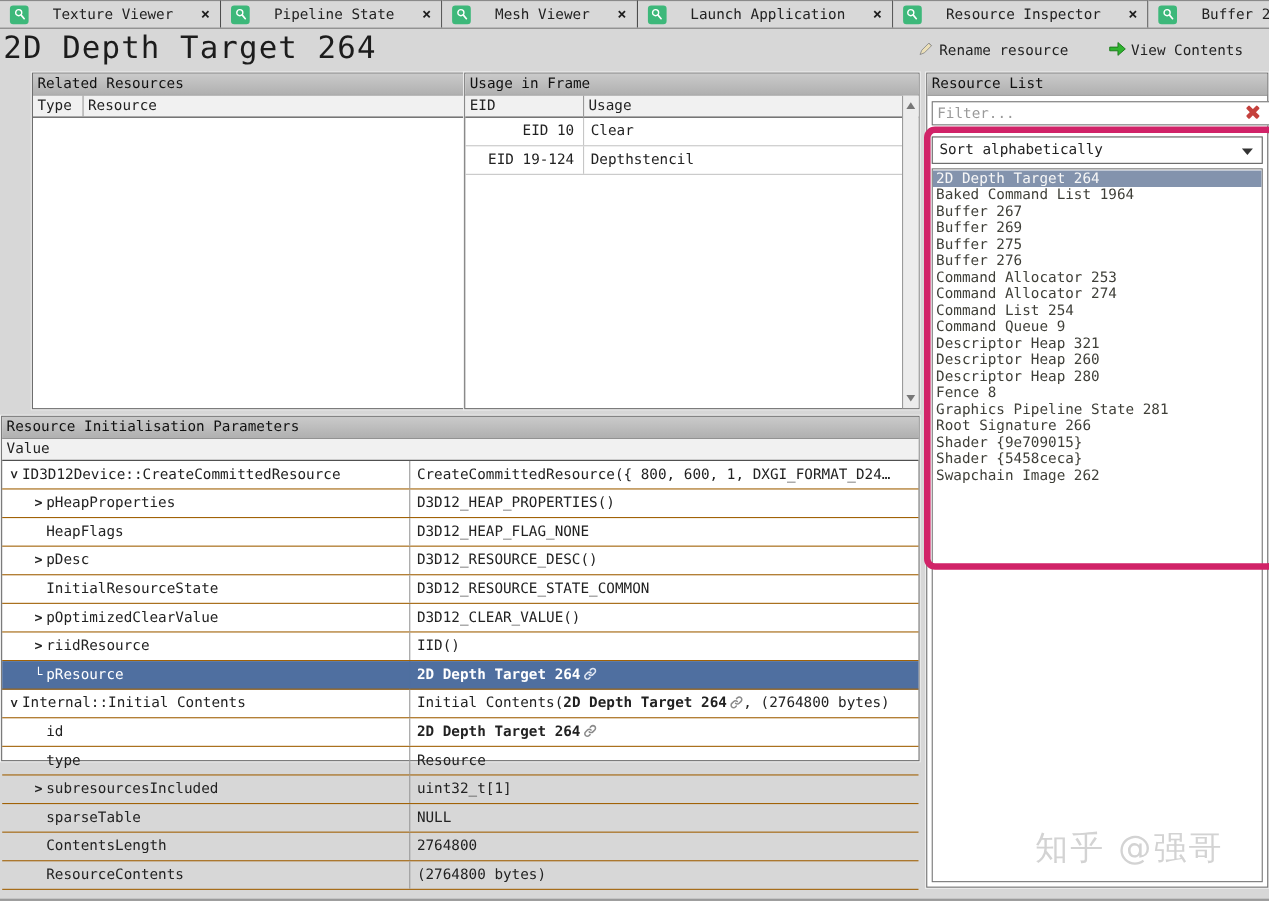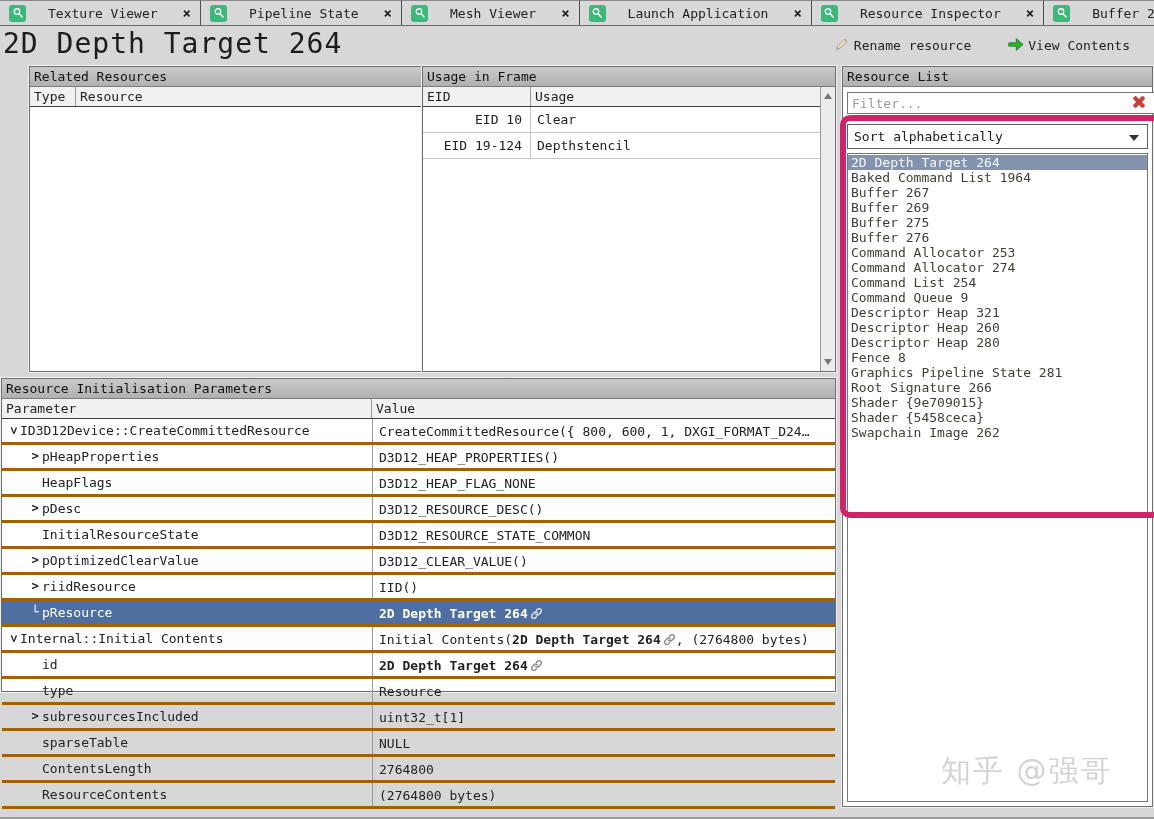--- a/index.html
+++ b/index.html
@@ -36,21 +36,21 @@
   .ucell-eid { width:108px; text-align:right; padding-right:8px; border-right:1px solid #c6c6c6; height:100%; line-height:25px; }
   .ucell-usage { padding-left:6px; }
   .vscroll { position:absolute; right:0; top:20px; bottom:0; width:15px; background:#ececec; border-left:1px solid #9a9a9a; }
   .arr { position:absolute; left:3px; width:0; height:0; border-left:4px solid transparent; border-right:4px solid transparent; }
   .arr.up { top:6px; border-bottom:6px solid #777; }
   .arr.dn { bottom:6px; border-top:6px solid #777; }
 
   
   #panel-params { left:1px; top:378px; width:835px; height:314px; }
   #panel-params .col-param { width:370px; }
-  .prow { display:flex; height:26px; border-bottom:3px solid #a16207; font-size:13px; }
+  .prow { display:flex; height:26px; border-bottom:1px solid #a16207; font-size:13px; }
   .pcell { line-height:25px; white-space:nowrap; overflow:hidden; }
   .pcell.param { width:370px; flex:none; display:flex; align-items:center; }
   .pcell.value { flex:1; border-left:1px solid #9a9a9a; padding-left:6px; }
   .prow.sel { background:#4f6fa0; color:#fff; }
   .prow.sel .pcell.value { border-left-color:#4f6fa0; }
   .expander { width:14px; flex:none; text-align:center; font-weight:bold; font-size:12px; color:#222; }
   .prow.sel .expander { color:#fff; }
   .expander.down { transform:rotate(90deg); }
   .ind0 { padding-left:4px; } .ind1 { padding-left:26px; }
   .bseg { font-weight:bold; }
@@ -190,21 +190,20 @@
       </div>
     <div class="vscroll">
       <div class="arr up"></div>
       <div class="arr dn"></div>
     </div>
   </div>
 
   <div class="panel" id="panel-params">
     <div class="ptitle">Resource Initialisation Parameters</div>
     <div class="colhead">
-      <span class="col div col-param">Parameter</span>
       <span class="col">Value</span>
     </div>
     <div id="param-rows">
         <div class="prow">
           <div class="pcell param ind0">
             <span class="expander down">&gt;</span>
             <span>ID3D12Device::CreateCommittedResource</span>
           </div>
           <div class="pcell value"><span>CreateCommittedResource({ 800, 600, 1, DXGI_FORMAT_D24…</span></div>
         </div>

